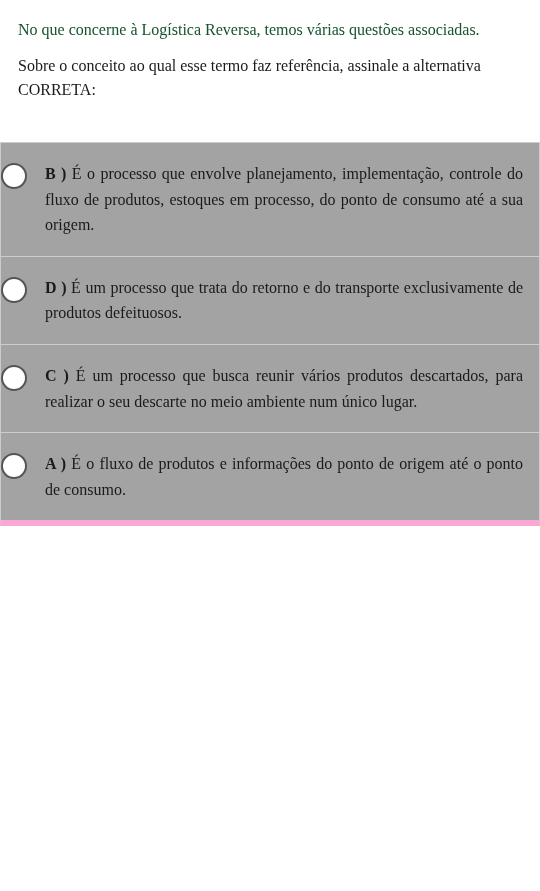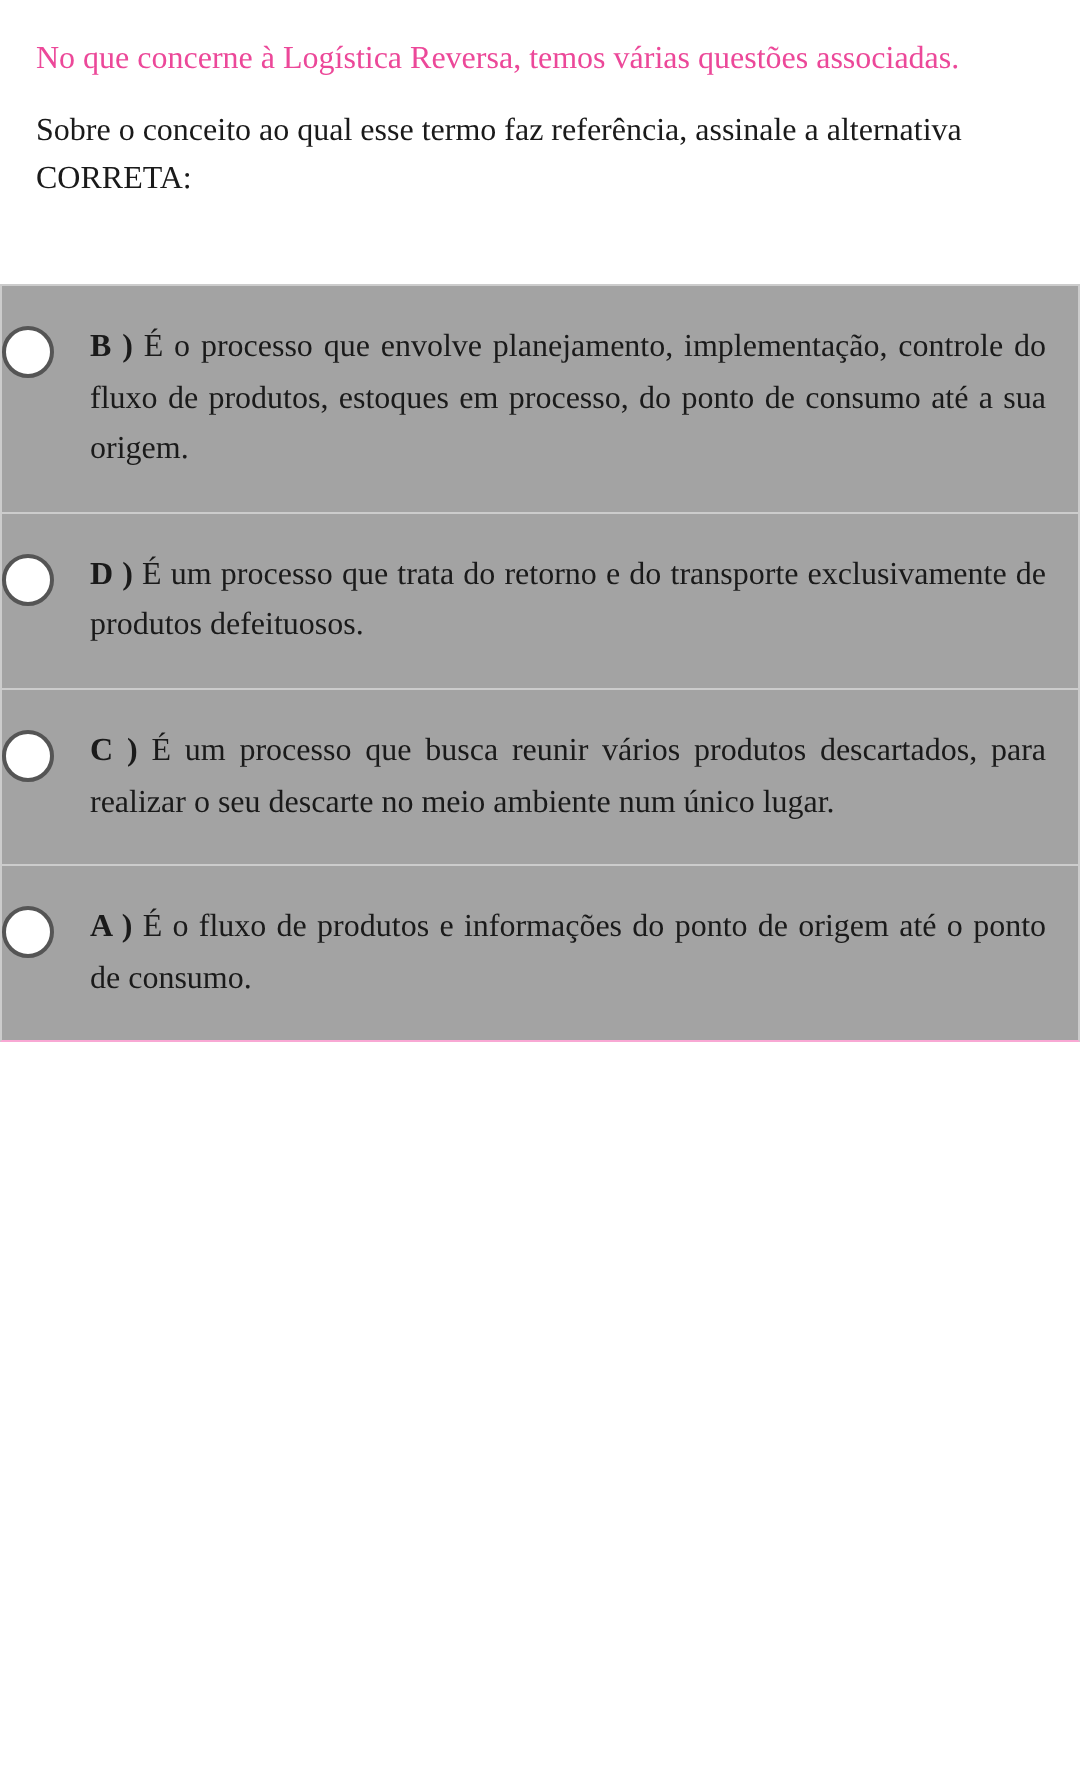--- a/index.html
+++ b/index.html
@@ -26,21 +26,21 @@
     }
 
     .intro-section {
       padding: 18px 18px 10px 18px;
       background: #ffffff;
     }
 
     .intro-text {
       font-size: 16px;
       line-height: 1.5;
-      color: #ec4899;
+      color: #14532d;
       margin-bottom: 12px;
     }
 
     .instruction-text {
       font-size: 16px;
       line-height: 1.5;
       color: #1a1a1a;
       margin-bottom: 0;
     }
 
@@ -57,21 +57,21 @@
     .option-row {
       display: flex;
       align-items: flex-start;
       padding: 18px 16px 18px 0;
       border: 1px solid #cccccc;
       border-bottom: none;
       background: #a3a3a3;
     }
 
     .option-row:last-child {
-      border-bottom: 1px solid #f9a8d4;
+      border-bottom: 6px solid #f9a8d4;
       justify-content: center;
     }
 
     .radio-btn {
       width: 26px;
       height: 26px;
       border-radius: 50%;
       border: 2px solid #555555;
       background: #ffffff;
       flex-shrink: 0;

